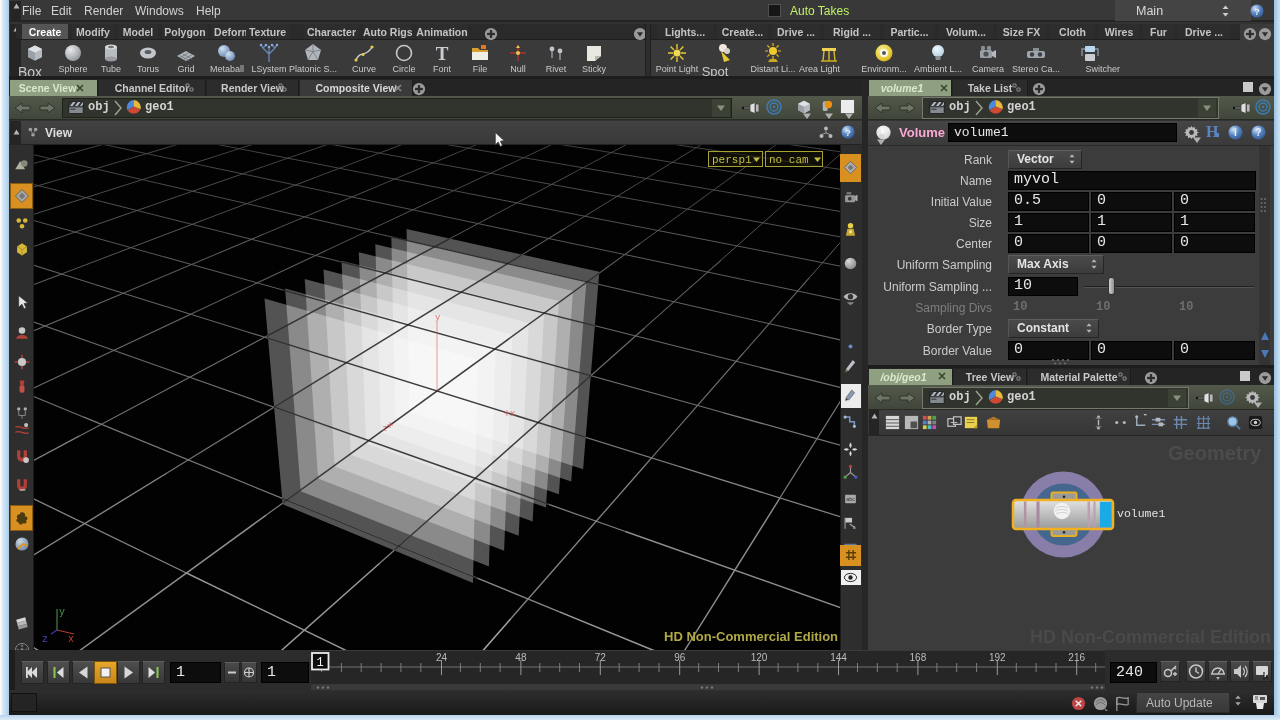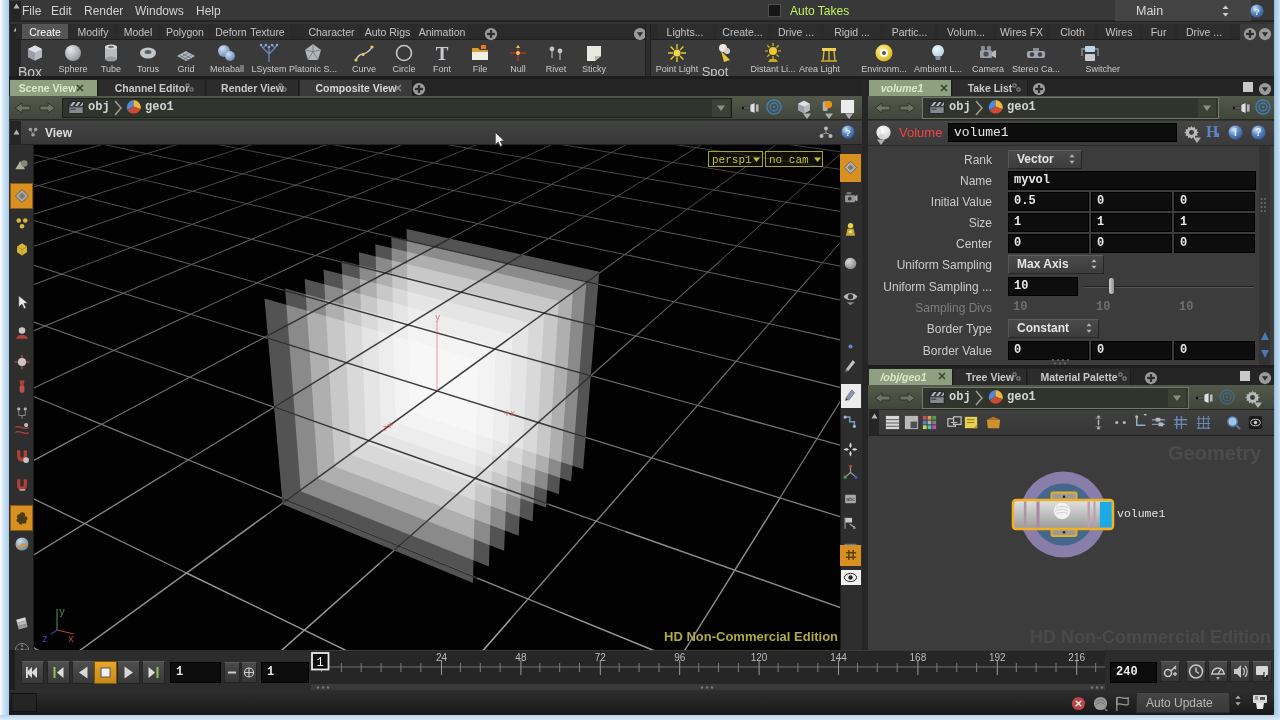--- a/index.html
+++ b/index.html
@@ -1,24 +1,24 @@
 <!DOCTYPE html>
 <html><head><meta charset="utf-8"><style>
 *{margin:0;padding:0;box-sizing:border-box}
 html,body{width:1280px;height:720px;overflow:hidden;background:#2b2b2b;
  font-family:"Liberation Sans",sans-serif;-webkit-font-smoothing:antialiased}
 .a{position:absolute}
 .mono{font-family:"Liberation Mono",monospace}
 .tab{position:absolute;top:0;height:100%;background:#2d2d2d;color:#c4c4c4;font-size:10.5px;
- font-weight:normal;text-align:center;line-height:16px;white-space:nowrap;overflow:hidden}
+ font-weight:bold;text-align:center;line-height:16px;white-space:nowrap;overflow:hidden}
 .ptab{position:absolute;top:1px;height:16px;background:#2c2c2c;color:#c9c9c9;font-size:10.5px;
  font-weight:bold;border-right:1px solid #1c1c1c;line-height:16px;text-align:center;white-space:nowrap;overflow:hidden}
 .sel-green{background:#8fa081 !important;color:#dce8cc !important}
 .field{position:absolute;background:#0d0d0d;border:1px solid #000;color:#e8e8e8;
- font-family:"Liberation Mono",monospace;font-size:12px;font-weight:bold;line-height:16px;padding-left:5px}
+ font-family:"Liberation Mono",monospace;font-size:15px;font-weight:normal;line-height:16px;padding-left:5px}
 .drop{position:absolute;background:linear-gradient(#4a4a4a,#3c3c3c);border:1px solid #252525;
  border-top-color:#5e5e5e;border-left-color:#555;color:#e4e4e4;font-size:12px;font-weight:bold;line-height:16px;padding-left:8px}
 .plabel{position:absolute;color:#cbcbcb;font-size:12px;text-align:right;line-height:16px}
 .btn{position:absolute;background:linear-gradient(#4a4a4a,#353535);border:1px solid #242424;border-top-color:#606060}
 </style></head><body>
 <div class="a" style="left:0;top:0;width:9px;height:720px;background:linear-gradient(90deg,#fdfeff,#cfe4f4 40%,#a9cce8)"></div>
 <div class="a" style="left:1274px;top:0;width:6px;height:720px;background:linear-gradient(90deg,#9cc2e2,#cfe4f4)"></div>
 <div class="a" style="left:0;top:715px;width:1280px;height:5px;background:linear-gradient(#b8d4ec,#dcebf7)"></div>
 <div class="a" style="left:9px;top:0;width:1265px;height:715px;background:#333"></div>
 <div class="a" style="left:9px;top:0;width:1265px;height:22px;background:#383838;border-bottom:2px solid #242424">
@@ -78,21 +78,21 @@
     <circle cx="8" cy="8" r="7" fill="#9a9a9a"></circle>
     <path d="M4.5 6 L11.5 6 L8 11 Z" fill="#2d2d2d"></path>
   </svg>
 <div class="a" style="left:651px;top:24px;width:589px;height:16px;background:#2a2a2a;border-bottom:1px solid #1f1f1f">
     <div class="tab" style="left:6px;width:56px;">Lights...</div>
     <div class="tab" style="left:66px;width:51px;">Create...</div>
     <div class="tab" style="left:121px;width:48px;">Drive ...</div>
     <div class="tab" style="left:173px;width:56px;">Rigid ...</div>
     <div class="tab" style="left:233px;width:51px;">Partic...</div>
     <div class="tab" style="left:288px;width:54px;">Volum...</div>
-    <div class="tab" style="left:346px;width:49px;">Wires FX</div>
+    <div class="tab" style="left:346px;width:49px;">Size FX</div>
     <div class="tab" style="left:399px;width:45px;">Cloth</div>
     <div class="tab" style="left:448px;width:40px;">Wires</div>
     <div class="tab" style="left:492px;width:31px;">Fur</div>
     <div class="tab" style="left:527px;width:52px;">Drive ...</div>
   </div>
 <svg class="a" style="left:1243px;top:27px" width="14" height="14" viewBox="0 0 16 16">
     <circle cx="8" cy="8" r="7" fill="#9a9a9a"></circle>
     <rect x="3.5" y="6.7" width="9" height="2.6" fill="#2d2d2d"></rect>
     <rect x="6.7" y="3.5" width="2.6" height="9" fill="#2d2d2d"></rect>
   </svg>
@@ -836,21 +836,21 @@
       </radialGradient>
     </defs>
     <circle cx="10" cy="9" r="7.5" fill="url(#vs)"></circle>
     <circle cx="5.5" cy="7" r="2.5" fill="#e8e8e8" opacity="0.7"></circle>
     <circle cx="13.5" cy="6.5" r="2.8" fill="#f0f0f0" opacity="0.6"></circle>
     <circle cx="8" cy="13" r="3" fill="#cccccc" opacity="0.6"></circle>
   </svg>
 <svg class="a" style="left:876px;top:138px" width="10" height="8" viewBox="0 0 10 8">
     <path d="M1 1.5 L9 1.5 L5 7 Z" fill="#b0b0b0"></path>
   </svg>
-<div class="a" style="left:899px;top:125px;color:#ef4444;font-size:13px;font-weight:normal">Volume</div>
+<div class="a" style="left:899px;top:125px;color:#f9a8d4;font-size:13px;font-weight:bold">Volume</div>
 <div class="a field" style="left:948px;top:123px;width:229px;height:19px;font-size:13px;line-height:18px;font-weight:normal">volume1</div>
 <svg class="a" style="left:1184px;top:125px" width="15" height="15" viewBox="0 0 16 16">
     <path d="M8 1 L9.5 3 L11.5 2 L12 4.5 L14.5 4.5 L13.7 7 L16 8 L13.7 9 L14.5 11.5 L12 11.5 L11.5 14 L9.5 13 L8 15 L6.5 13 L4.5 14 L4 11.5 L1.5 11.5 L2.3 9 L0 8 L2.3 7 L1.5 4.5 L4 4.5 L4.5 2 L6.5 3 Z" fill="#b9b9b9"></path>
     <circle cx="8" cy="8" r="2.6" fill="#3a3a3a"></circle>
   </svg>
 <svg class="a" style="left:1192px;top:136px" width="10" height="8" viewBox="0 0 10 8">
     <path d="M1 1.5 L9 1.5 L5 7 Z" fill="#b0b0b0"></path>
   </svg>
 <div class="a" style="left:1206px;top:123px;color:#5b84c4;font-size:16px;font-weight:bold;font-family:Liberation Serif,serif">H</div>
 <div class="a" style="left:1215px;top:133px;width:4px;height:4px;background:#5b84c4"></div>

